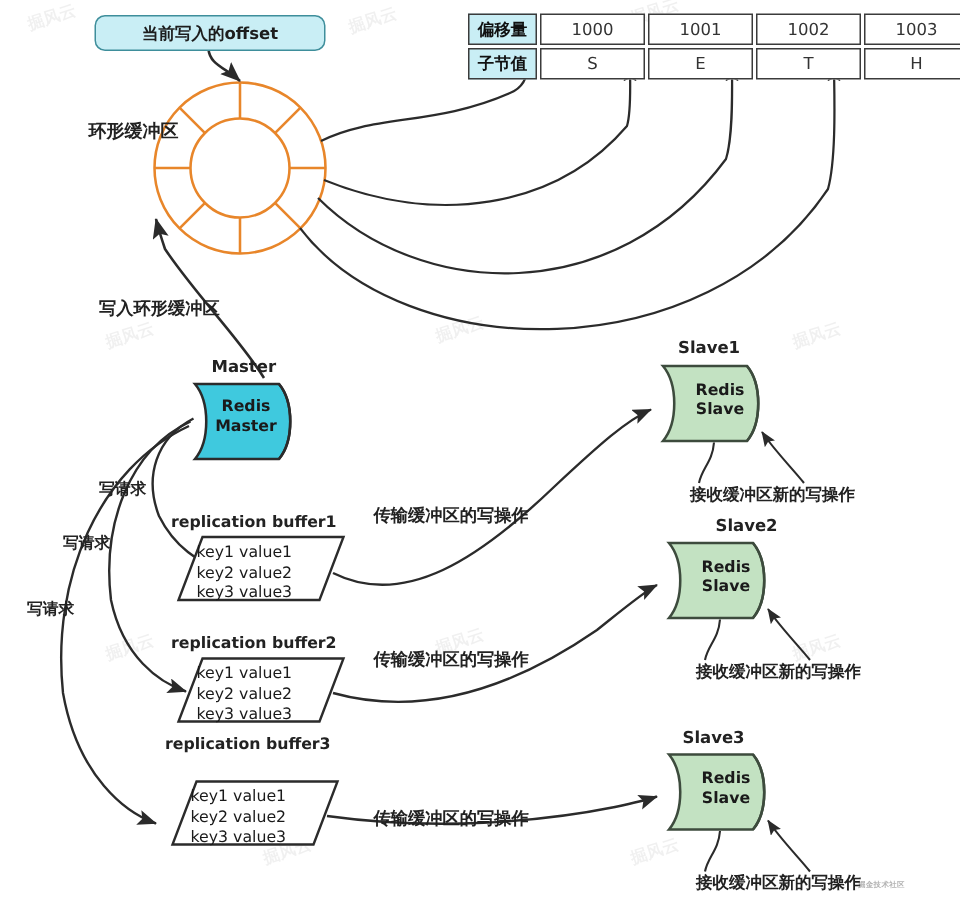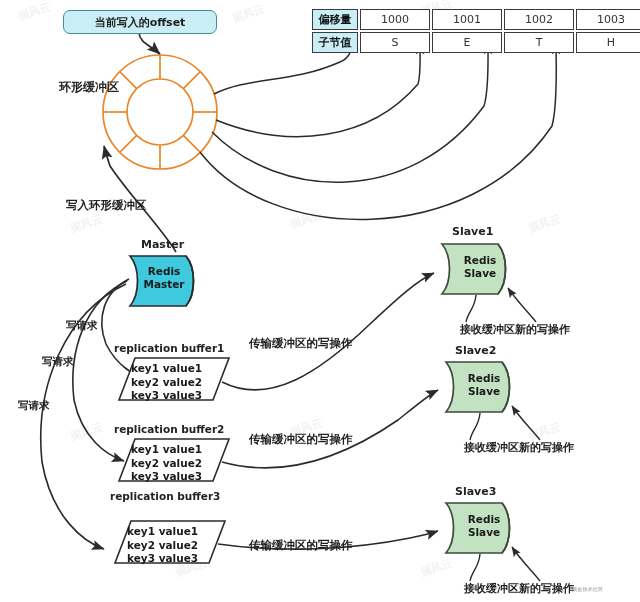--- a/index.html
+++ b/index.html
@@ -35,21 +35,21 @@
 
   
   .nodelabel{position:absolute;font-size:11px;font-weight:bold;color:#222;}
   .dbtext{
     position:absolute;text-align:center;font-size:10.5px;font-weight:bold;
     color:#1a1a1a;line-height:13px;
   }
 
   
   .buflabel{position:absolute;font-size:10.5px;font-weight:bold;color:#222;}
-  .buftext{position:absolute;font-size:10.5px;font-weight:bold;color:#1a1a1a;line-height:13.5px;}
+  .buftext{position:absolute;font-size:10.5px;font-weight:normal;color:#1a1a1a;line-height:13.5px;}
 
   
   .wm{position:absolute;color:#000;opacity:.055;font-size:11px;font-weight:bold;
       transform:rotate(-18deg);pointer-events:none;}
   .wm2{position:absolute;color:#555;opacity:.45;font-size:5px;font-weight:bold;
        letter-spacing:.2px;pointer-events:none;}
 </style>
 </head>
 <body>
 
@@ -192,21 +192,21 @@
     <div>Redis</div>
     <div>Master</div>
   </div>
 
   <div class="nodelabel en" style="left:452px;top:225px;">Slave1</div>
   <div class="dbtext en" style="left:452px;top:254px;width:56px;">
     <div>Redis</div>
     <div>Slave</div>
   </div>
 
-  <div class="nodelabel en" style="left:455px;top:344px;">Slave2</div>
+  <div class="nodelabel en" style="left:477px;top:344px;">Slave2</div>
   <div class="dbtext en" style="left:456px;top:372px;width:56px;">
     <div>Redis</div>
     <div>Slave</div>
   </div>
 
   <div class="nodelabel en" style="left:455px;top:485px;">Slave3</div>
   <div class="dbtext en" style="left:456px;top:513px;width:56px;">
     <div>Redis</div>
     <div>Slave</div>
   </div>

